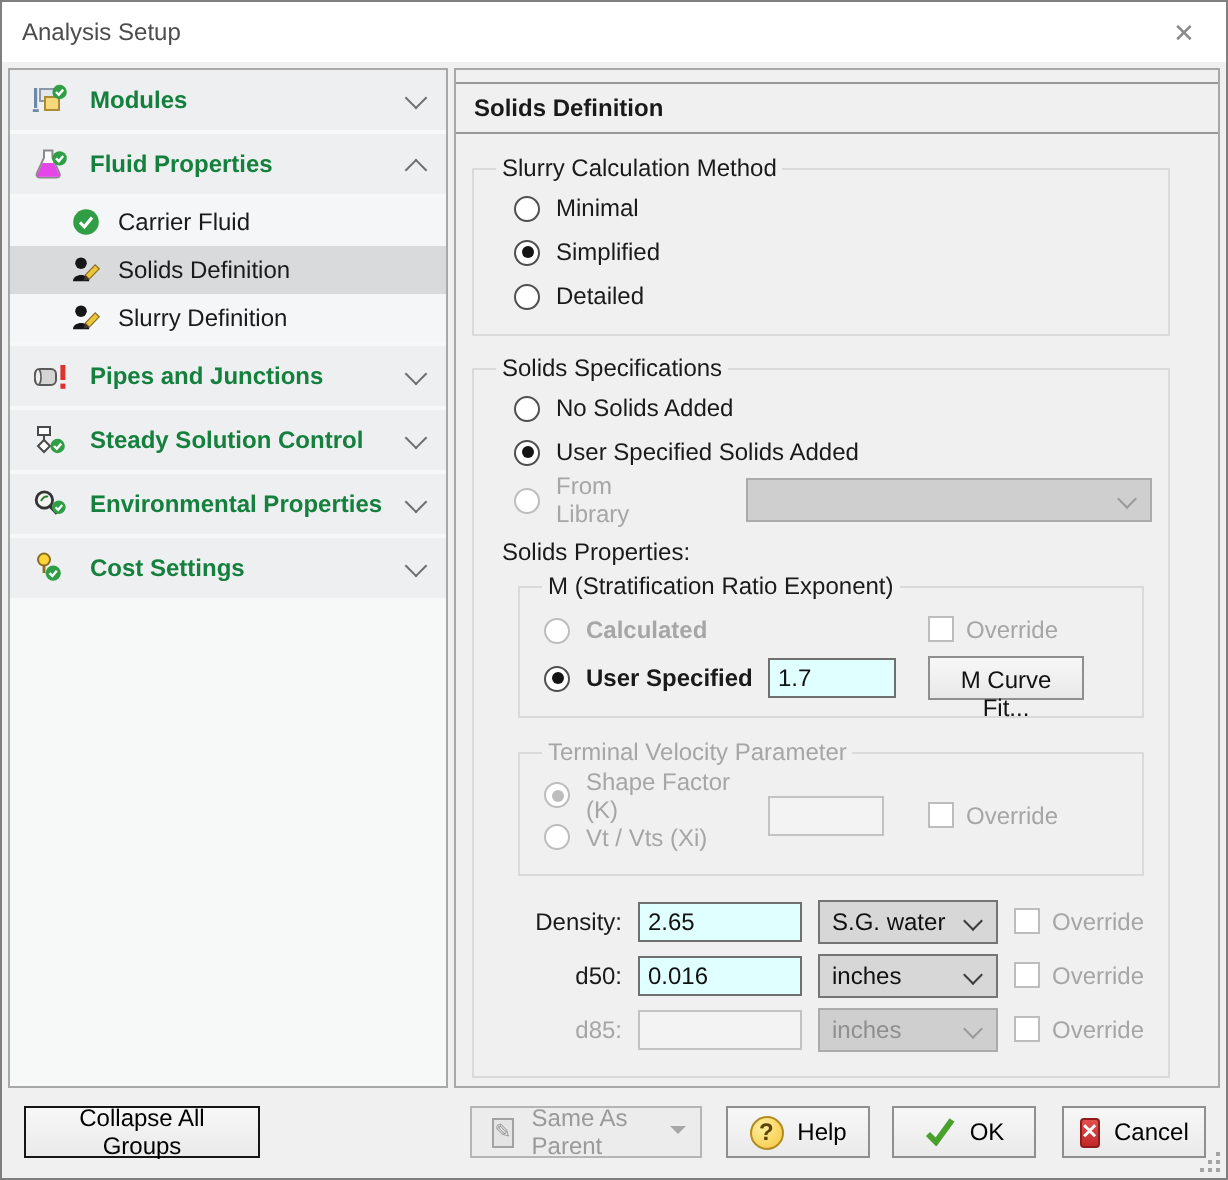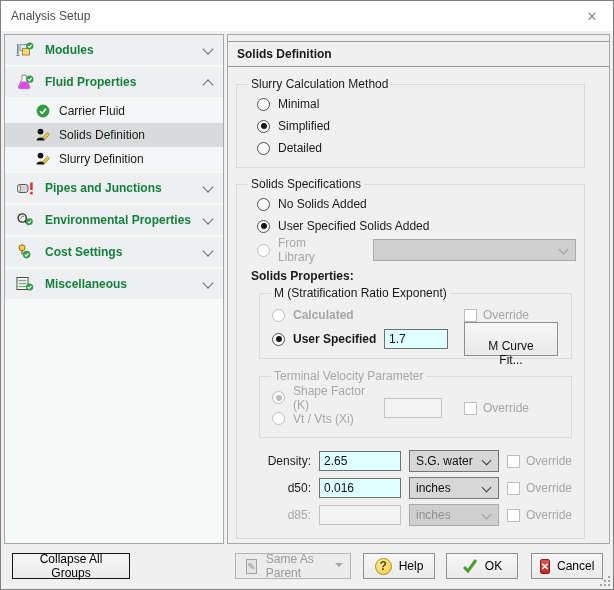--- a/index.html
+++ b/index.html
@@ -65,27 +65,27 @@
                        border-right:1.4px solid #3c3c3c; border-bottom:1.4px solid #3c3c3c; transform:rotate(45deg); }
   .combo.dis { background:#cfcfcf; border-color:#ababab; }
   .combo.dis .ct { color:#8f8f8f; }
   .combo.dis .ca::before { border-color:#9a9a9a; }
 
   .btn { height:24px; border:1px solid #8f8f8f; background:linear-gradient(#f7f7f7,#e9e9e9);
          font-family:"Liberation Sans",sans-serif; font-size:12px; color:#111; padding:0 12px; cursor:default; }
 
   
   .lib-row .combo { width:218px; margin-left:24px; }
-  .sp-label { margin:6px 0 3px 6px;font-weight:bold; }
+  .sp-label { margin:6px 0 3px 6px; }
   .inner { margin:0 4px 8px 14px; }
   .m-row { display:flex; align-items:center; height:22px; padding-left:4px; margin-top:2px; }
   .m-c1 { width:112px; display:flex; align-items:center; gap:8px;font-weight:bold; }
   .m-c2 { width:64px; margin-right:16px; display:flex;justify-content:center; }
   .m-c2 .field { width:64px; }
-  .ovr { display:flex; align-items:center; gap:6px; }
+  .ovr { display:flex; gap:6px; }
   .tv-wrap { display:flex; align-items:center; padding-left:4px; margin-top:2px; }
   .tv-radios { width:112px; }
   .tv-radios .radio-row { padding-left:0; height:21px; }
   .tv-field { width:58px; margin-right:22px; }
 
   .pg { display:grid; grid-template-columns:64px 82px 90px auto; gap:5px 8px; align-items:center;
         margin:12px 0 4px 2px; }
   .pg .plabel { text-align:right; }
   .pg .field { width:82px; }
 
@@ -198,20 +198,33 @@
               <rect x="1.5" y="3.5" width="10.5" height="8" rx="2.5" fill="#d4d4d4" stroke="#5a5a5a"></rect>
               <ellipse cx="3" cy="7.5" rx="1.5" ry="3.9" fill="#efefef" stroke="#5a5a5a" stroke-width="0.8"></ellipse>
               <rect x="14.2" y="1.5" width="2.5" height="7.5" fill="#e03131"></rect>
               <rect x="14.2" y="10.8" width="2.5" height="2.6" fill="#e03131"></rect>
             </svg>
         </span>
         <span class="nav-label">Pipes and Junctions</span>
         <span class="chev down"></span>
       </div>
 
+      <div class="nav-group">
+        <span class="nav-ic">
+          <svg width="18" height="16" viewBox="0 0 18 16">
+              <rect x="3" y="1.5" width="6" height="4" fill="#fdfdfd" stroke="#4a4a4a"></rect>
+              <path d="M6 5.5v3" stroke="#4a4a4a"></path>
+              <polygon points="6,8 9,11 6,14 3,11" fill="#fdfdfd" stroke="#4a4a4a"></polygon>
+              <circle cx="12.8" cy="11" r="3.6" fill="#2f9e44"></circle>
+              <path d="M11 11l1.4 1.4 2.2-2.6" stroke="#fff" stroke-width="1.2" fill="none"></path>
+            </svg>
+        </span>
+        <span class="nav-label">Steady Solution Control</span>
+        <span class="chev down"></span>
+      </div>
 
       <div class="nav-group">
         <span class="nav-ic">
           <svg width="18" height="16" viewBox="0 0 18 16">
               <circle cx="6.2" cy="6" r="4.1" fill="#f2f5f2" stroke="#333" stroke-width="1.4"></circle>
               <path d="M4.5 6.5c1-2 2.5-2.5 3.6-2.2" stroke="#2f7d32" stroke-width="1" fill="none"></path>
               <line x1="9.2" y1="9.2" x2="12.6" y2="12.8" stroke="#333" stroke-width="1.8"></line>
               <circle cx="13.4" cy="9.6" r="3.4" fill="#2f9e44"></circle>
               <path d="M11.8 9.6l1.3 1.3 2-2.4" stroke="#fff" stroke-width="1.1" fill="none"></path>
             </svg>
@@ -226,34 +239,20 @@
               <circle cx="6" cy="3.8" r="3" fill="#ffd43b" stroke="#8a6d1f"></circle>
               <line x1="6" y1="6.8" x2="6" y2="10.5" stroke="#8a6d1f" stroke-width="1.4"></line>
               <circle cx="10.6" cy="10.6" r="3.8" fill="#2f9e44"></circle>
               <path d="M8.8 10.6l1.4 1.4 2.2-2.6" stroke="#fff" stroke-width="1.2" fill="none"></path>
             </svg>
         </span>
         <span class="nav-label">Cost Settings</span>
         <span class="chev down"></span>
       </div>
 
-      <div class="nav-group">
-        <span class="nav-ic">
-          <svg width="18" height="16" viewBox="0 0 18 16">
-              <rect x="1" y="1.5" width="11" height="12" fill="#fdfdfd" stroke="#4a4a4a"></rect>
-              <line x1="2.5" y1="4.5" x2="10.5" y2="4.5" stroke="#7fa87f" stroke-width="1.4"></line>
-              <line x1="2.5" y1="7.5" x2="10.5" y2="7.5" stroke="#7fa87f" stroke-width="1.4"></line>
-              <line x1="2.5" y1="10.5" x2="10.5" y2="10.5" stroke="#7fa87f" stroke-width="1.4"></line>
-              <circle cx="13.6" cy="11" r="3.6" fill="#2f9e44"></circle>
-              <path d="M11.8 11l1.4 1.4 2.2-2.6" stroke="#fff" stroke-width="1.2" fill="none"></path>
-            </svg>
-        </span>
-        <span class="nav-label">Miscellaneous</span>
-        <span class="chev down"></span>
-      </div>
     </div>
 
     <div class="main">
       <div class="panel-header">
         <span>Solids Definition</span>
       </div>
 
       <div class="content">
 
         <fieldset class="gbox" style="margin-bottom:9px;">
@@ -308,21 +307,21 @@
               </span>
             </div>
             <div class="m-row">
               <span class="m-c1">
                 <span class="radio checked"></span>
                 <span>User Specified</span>
               </span>
               <span class="m-c2">
                 <input class="field" value="1.7" style="">
               </span>
-              <button class="btn" style="width:94px;height:22px;padding:16px;">M Curve Fit...</button>
+              <button class="btn" style="width:78px;height:22px;padding:4px;">M Curve Fit...</button>
             </div>
           </fieldset>
 
           <fieldset class="gbox inner gray" style="margin-top:10px;">
             <legend>Terminal Velocity Parameter</legend>
             <div class="tv-wrap">
               <div class="tv-radios">
                 <div class="radio-row">
                   <span class="radio dis checked"></span>
                   <span class="gray-text">Shape Factor (K)</span>

